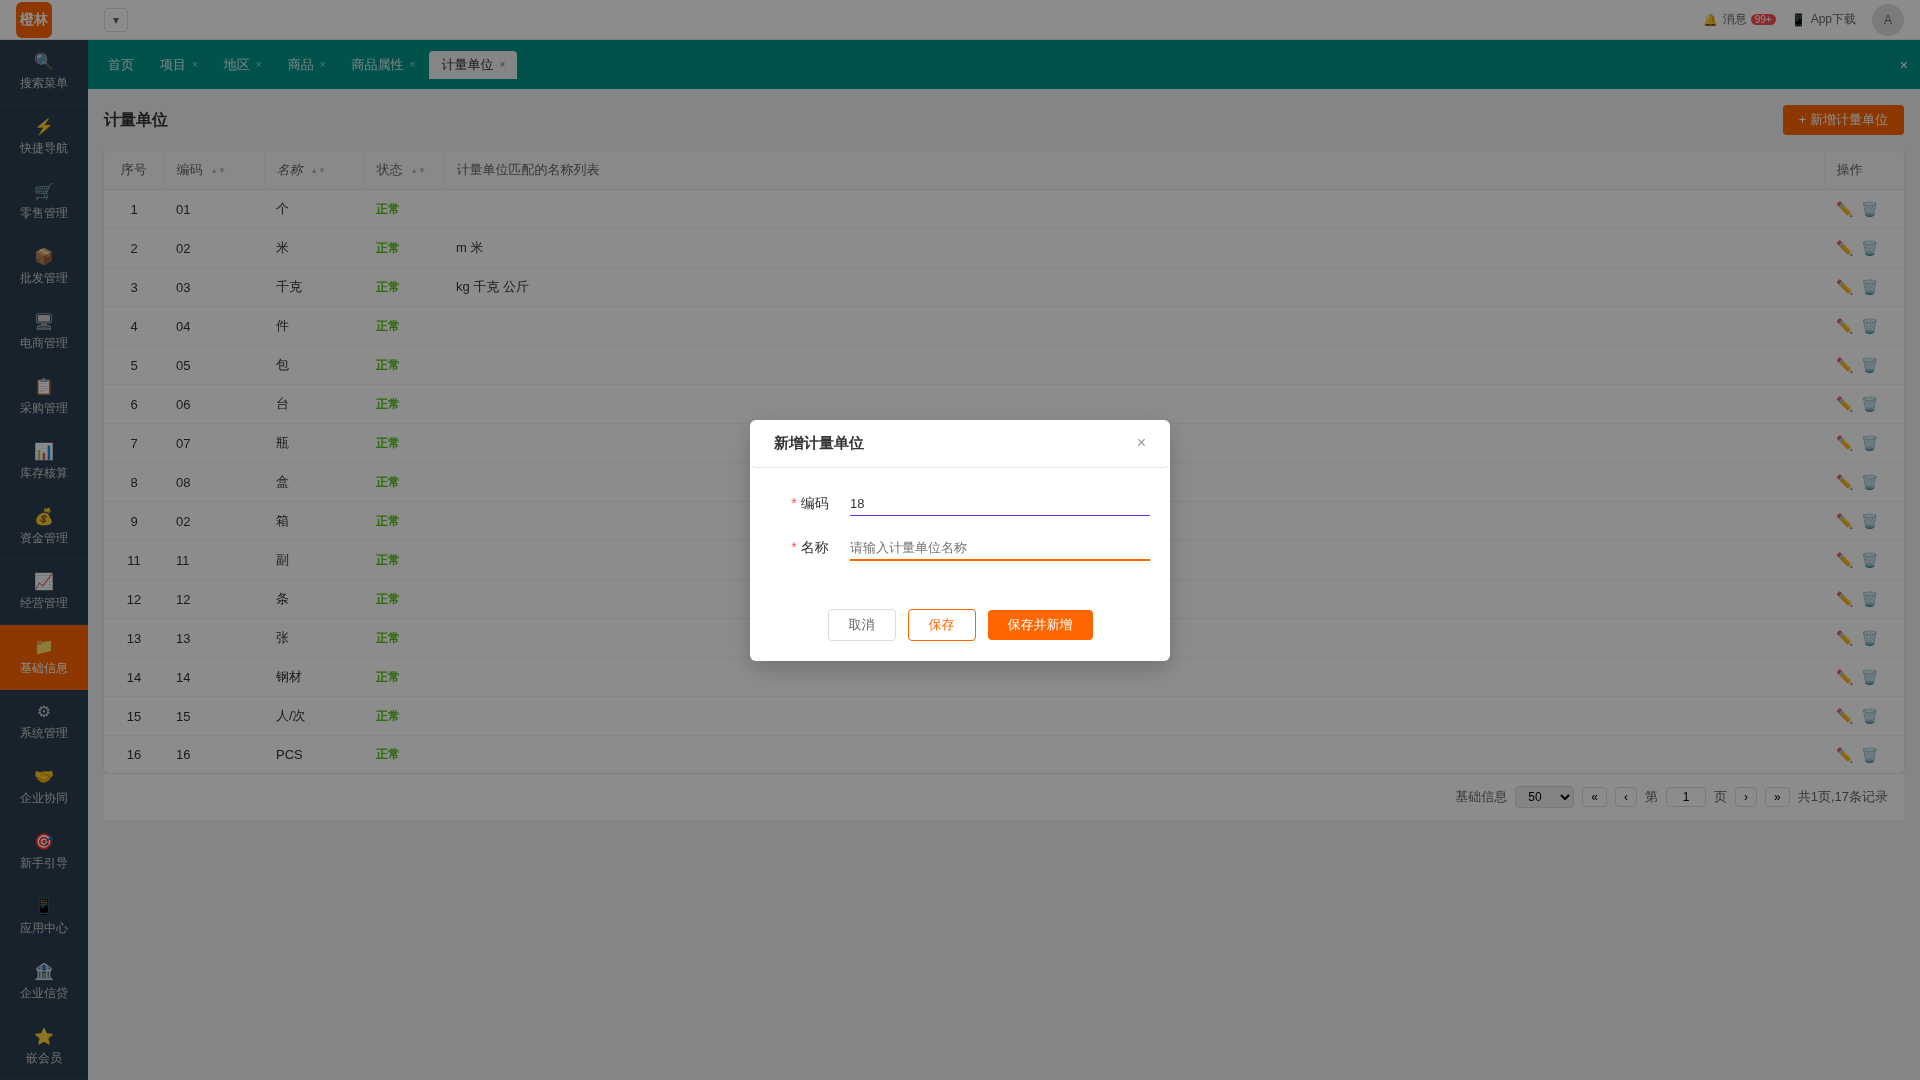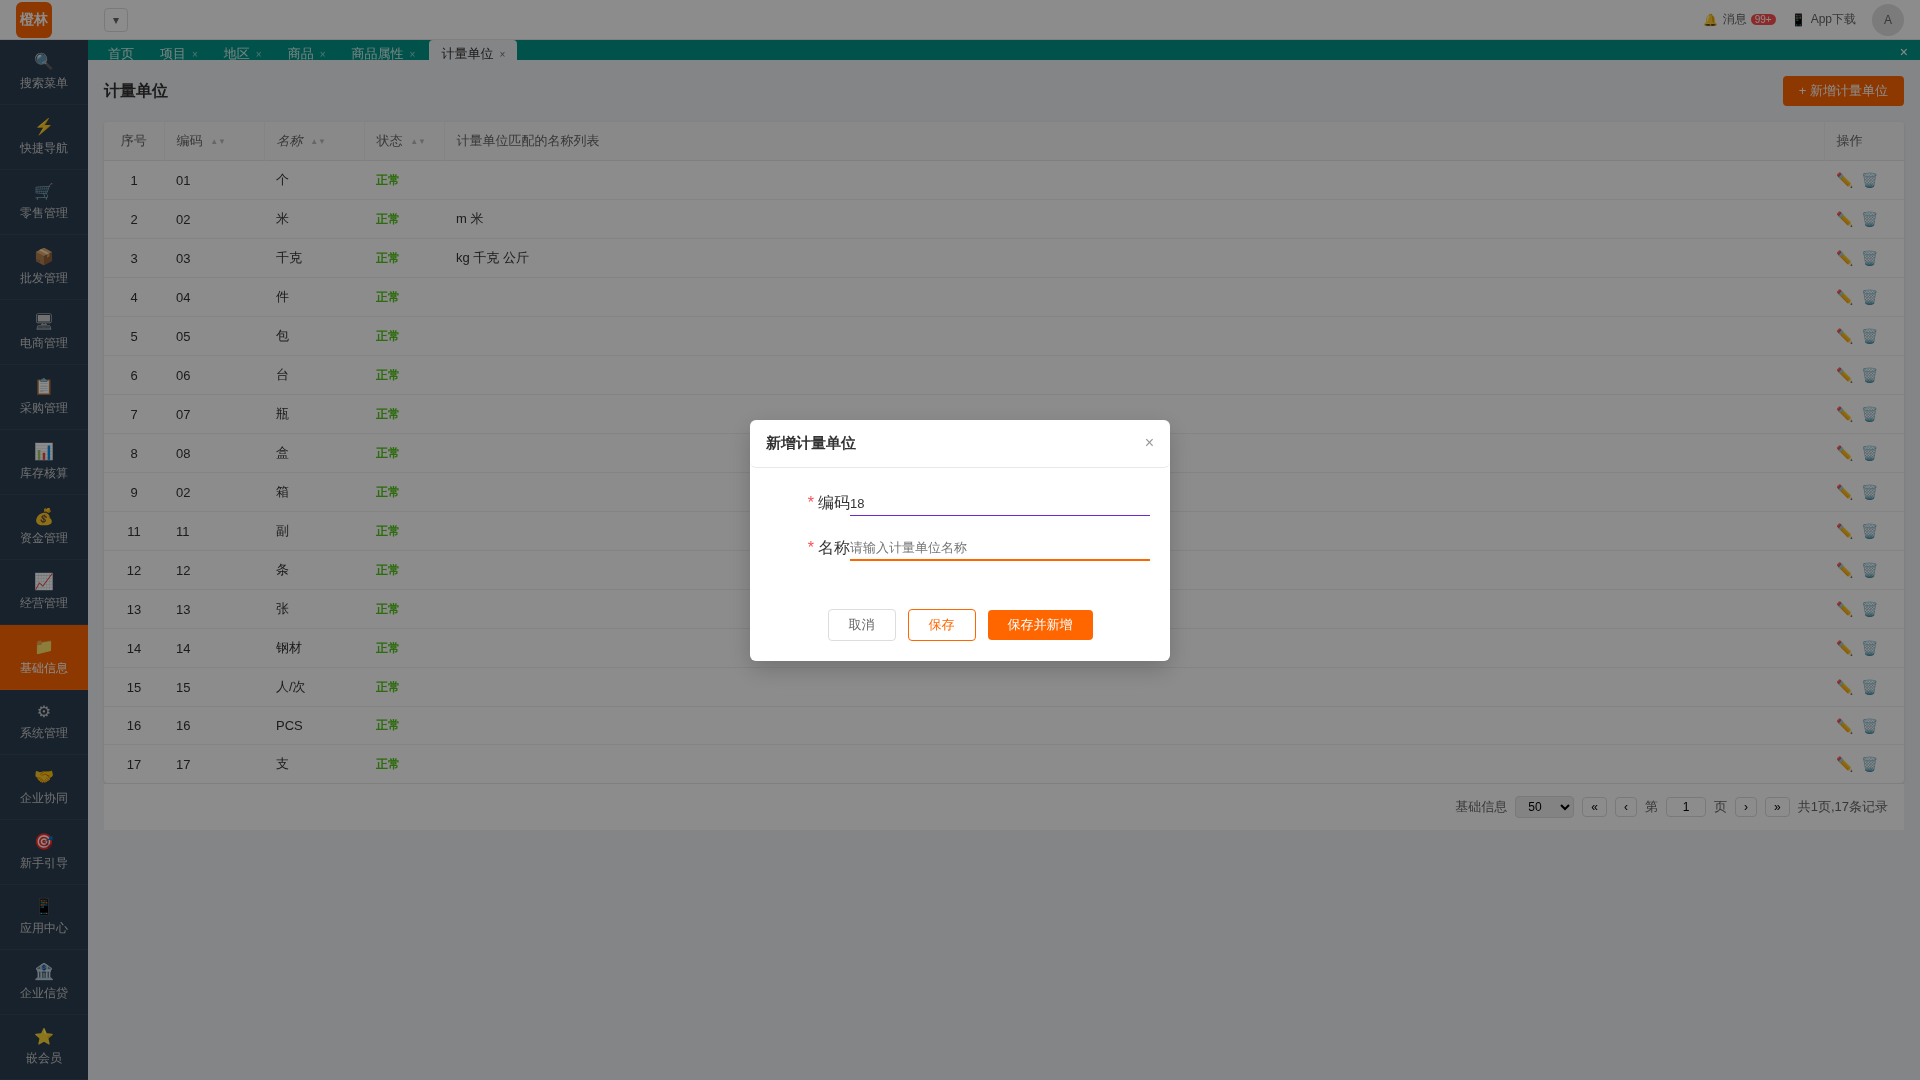--- a/index.html
+++ b/index.html
@@ -133,21 +133,22 @@
       display: flex;
       flex-direction: column;
       overflow: hidden;
       background: #f0f2f5;
     }
 
     
     .tab-bar {
       background: #009688;
       display: flex;
-      height: 20px;
+      align-items: center;
+      height: 49px;
       padding: 0 8px;
       gap: 2px;
     }
     .tab-item {
       display: flex;
       align-items: center;
       padding: 0 12px;
       height: 28px;
       border-radius: 4px 4px 0 0;
       cursor: pointer;
@@ -309,21 +310,21 @@
       background: white;
       border-radius: 6px;
       width: 420px;
       box-shadow: 0 8px 24px rgba(0,0,0,0.2);
       overflow: hidden;
     }
     .modal-header {
       display: flex;
       align-items: center;
       justify-content: space-between;
-      padding: 14px 16px;
+      padding: 14px 24px;
       border-bottom: 1px solid #e8e8e8;
       border-radius: 6px;
     }
     .modal-title {
       font-size: 15px;
       font-weight: bold;
       color: #333;
     }
     .modal-close {
       cursor: pointer;
@@ -334,22 +335,22 @@
     .modal-body {
       padding: 24px 20px 16px;
     }
     .form-item {
       display: flex;
       align-items: center;
       margin-bottom: 20px;
     }
     .form-label {
       width: 80px;
-      text-align: right;
-      font-size: 16px;
+      text-align: center;
+      font-size: 14px;
       color: #333;
       flex-shrink: 0;
     }
     .form-label .required {
       color: #ff4d4f;
       margin-right: 4px;
     }
     .form-input {
       flex: 1;
       border: none;
@@ -742,33 +743,20 @@
     <td>PCS</td>
     <td><span class="status-normal">正常</span></td>
     <td></td>
     <td>
       <div class="ops-cell">
         <span class="op-icon" title="编辑">✏️</span>
         <span class="op-icon" title="删除">🗑️</span>
       </div>
     </td>
   </tr>
-              <tr>
-    <td class="text-center">17</td>
-    <td>17</td>
-    <td>支</td>
-    <td><span class="status-normal">正常</span></td>
-    <td></td>
-    <td>
-      <div class="ops-cell">
-        <span class="op-icon" title="编辑">✏️</span>
-        <span class="op-icon" title="删除">🗑️</span>
-      </div>
-    </td>
-  </tr>
             </tbody>
         </table>
       </div>
 
       <div class="pagination-bar">
         <span>基础信息</span>
         <select class="page-size-select">
           <option>50</option>
           <option>10</option>
           <option>20</option>

